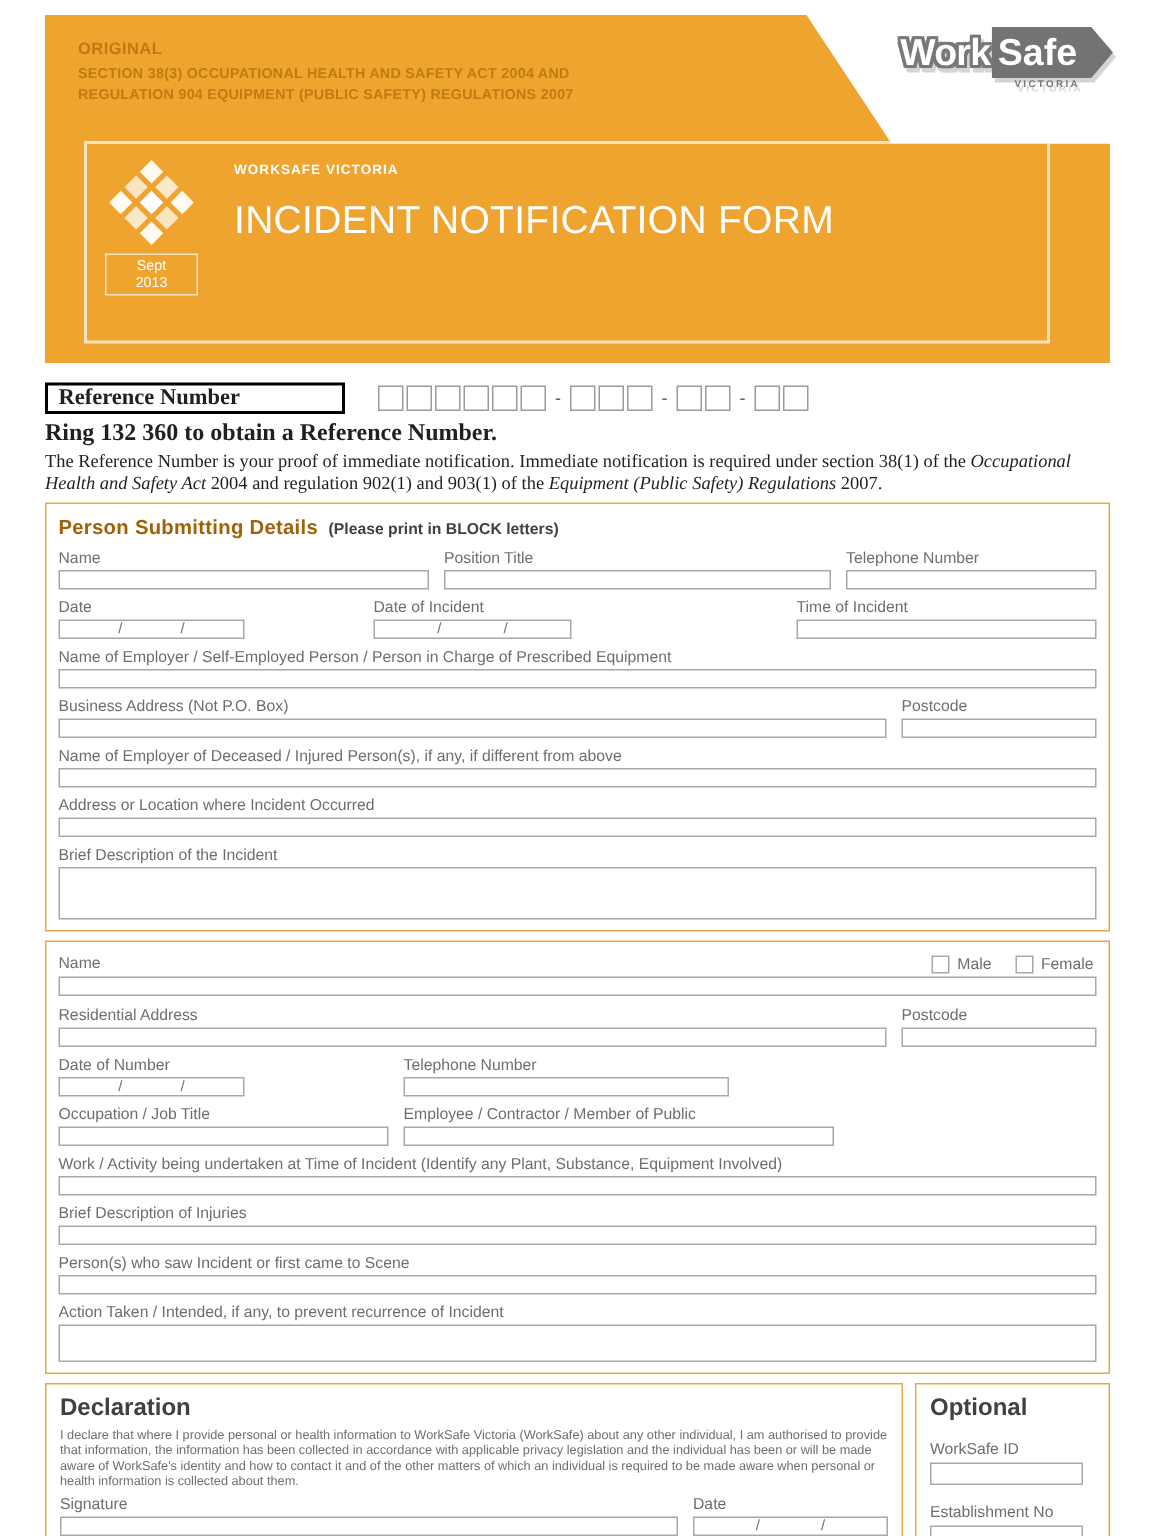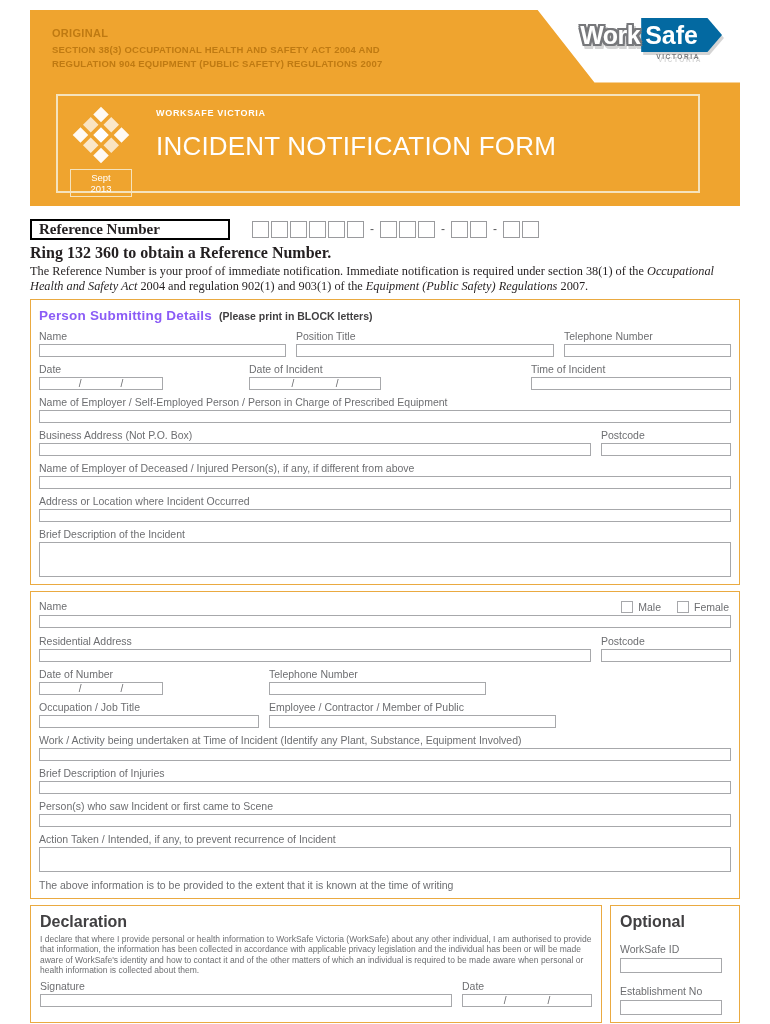--- a/index.html
+++ b/index.html
@@ -6,51 +6,51 @@
   html, body { background: #fff; }
   body {
     width: 770px; height: 1024px;
     font-family: "Liberation Sans", sans-serif;
     color: #231f20;
   }
   .page { position: relative; width: 770px; height: 1024px; overflow: hidden; background: #fff; }
 
   
   .banner {
-    position: relative; margin: 10px 30px 0; height: 196px; background: #efa42f;
+    position: relative; margin: 10px 30px 0; height: 232px; background: #efa42f;
     clip-path: polygon(0 0, 71.5% 0, 79.5% 37%, 100% 37%, 100% 100%, 0 100%);
   }
   .banner-text { position: absolute; left: 22px; top: 17px; color: #bf7a12; font-weight: bold; }
   .banner-original { font-size: 11px; margin-bottom: 4px; letter-spacing: .3px; }
   .banner-law { font-size: 9.5px; line-height: 1.45; letter-spacing: .2px; }
   .frame {
     position: absolute; left: 26px; right: 40px; top: 84px; bottom: 13px;
     border: 2px solid #f5e3bd; display: flex; gap: 22px; padding: 9px 12px;
   }
   .logo-col { width: 64px; display: flex; flex-direction: column; }
   .diamond { width: 62px; height: 60px; }
   .sept {
     margin-top: 4px; width: 62px; border: 1px solid #f5e3bd; color: #fff;
     font-size: 9.5px; text-align: center; padding: 2px 18px;
   }
   .title-col { flex: 1; padding-top: 3px; }
   .org-small { color: #fff; font-size: 9px; font-weight: bold; letter-spacing: .7px; }
   .form-title { color: #fff; font-size: 26px; font-weight: normal; margin-top: 13px; letter-spacing: .2px; }
 
   
-  .ws-logo { position: absolute; top: 18px; right: 48px; filter: drop-shadow(2px 3px 0 rgba(160,160,160,.45)); }
+  .ws-logo { position: absolute; top: 18px; right: 28px; filter: drop-shadow(2px 3px 0 rgba(160,160,160,.45)); }
   .ws-row { display: flex; align-items: stretch; }
   .ws-work {
     color: #fff; font-size: 25px; font-weight: bold; letter-spacing: -.5px; line-height: 1.2;
     position: relative; z-index: 2; margin-right: -1px; padding: 2px 2px 2px 6px;
     text-shadow: -2px -2px 0 #77787b, 2px -2px 0 #77787b, -2px 2px 0 #77787b, 2px 2px 0 #77787b,
                  2px 0 0 #77787b, -2px 0 0 #77787b, 0 2px 0 #77787b, 0 -2px 0 #77787b;
   }
   .ws-safe {
-    background: #0369a1; color: #fff; font-size: 25px; font-weight: bold; line-height: 1.2;
+    background: #737373; color: #fff; font-size: 25px; font-weight: bold; line-height: 1.2;
     padding: 2px 24px 2px 4px;
     clip-path: polygon(0 0, 82% 0, 100% 50%, 82% 100%, 0 100%);
   }
   .ws-victoria { color: #77787b; font-size: 6.5px; font-weight: bold; letter-spacing: 1.6px; text-align: right; padding-right: 22px; margin-top: 1px; }
 
   
   .ref-row { display: flex; align-items: center; margin: 12px 30px 0; height: 22px; }
   .ref-box {
     border: 2px solid #000; width: 200px; height: 21px; display: flex; align-items: center;
     padding: 0 7px; font-family: "Liberation Serif", serif; font-weight: bold; font-size: 15px;
@@ -60,21 +60,21 @@
   .cell { width: 17px; height: 17px; border: 1px solid #9a9b9e; background: #fff; margin-right: 2px; }
   .ref-dash { margin: 0 6px 0 4px; color: #58595b; font-size: 12px; }
 
   .ring { margin: 4px 30px 0; font-family: "Liberation Serif", serif; font-weight: bold; font-size: 16px; }
   .intro { margin: 2px 30px 0; font-family: "Liberation Serif", serif; font-size: 12.3px; line-height: 1.18; }
   .intro i { font-style: italic; }
 
   
   .section { border: 1px solid #eaaa41; margin: 6px 30px 0; padding: 8px 8px 7px; }
   .sec-head { display: flex; align-items: baseline; gap: 7px; margin-bottom: 7px; }
-  .sec-title { font-size: 13.5px; font-weight: bold; color: #8b5cf6; letter-spacing: .2px; }
+  .sec-title { font-size: 13.5px; font-weight: bold; color: #a16207; letter-spacing: .2px; }
   .sec-sub { font-size: 10.5px; font-weight: bold; color: #414042; }
   .frow { display: flex; gap: 10px; margin-bottom: 6px; }
   .fcol { display: flex; flex-direction: column; }
   .flex1 { flex: 1; }
   .flabel { font-size: 10.5px; color: #6d6e71; margin-bottom: 2px; line-height: 1.15; }
   .finput { height: 13px; border: 1px solid #a7a8ab; background: #fff; }
   .finput.tall { height: 35px; }
   .finput.mid { height: 25px; }
   .date-input { display: flex; justify-content: space-evenly; align-items: center; color: #6d6e71; font-size: 10px; }
   .chk-row { display: flex; align-items: center; gap: 5px; }
@@ -325,21 +325,20 @@
       </div>
     </div>
 
     <div class="frow" style="margin-bottom:0;">
       <div class="fcol flex1">
         <div class="flabel">Action Taken / Intended, if any, to prevent recurrence of Incident</div>
         <div class="finput mid"></div>
       </div>
     </div>
 
-    <div class="footnote">The above information is to be provided to the extent that it is known at the time of writing</div>
   </div>
 
   <div class="bottom">
     <div class="decl">
       <div class="decl-title">Declaration</div>
       <div class="decl-text">I declare that where I provide personal or health information to WorkSafe Victoria (WorkSafe) about any other individual, I am authorised to provide that information, the information has been collected in accordance with applicable privacy legislation and the individual has been or will be made aware of WorkSafe's identity and how to contact it and of the other matters of which an individual is required to be made aware when personal or health information is collected about them.</div>
       <div class="frow" style="margin-bottom:4px;">
         <div class="fcol flex1">
           <div class="flabel">Signature</div>
           <div class="finput"></div>

